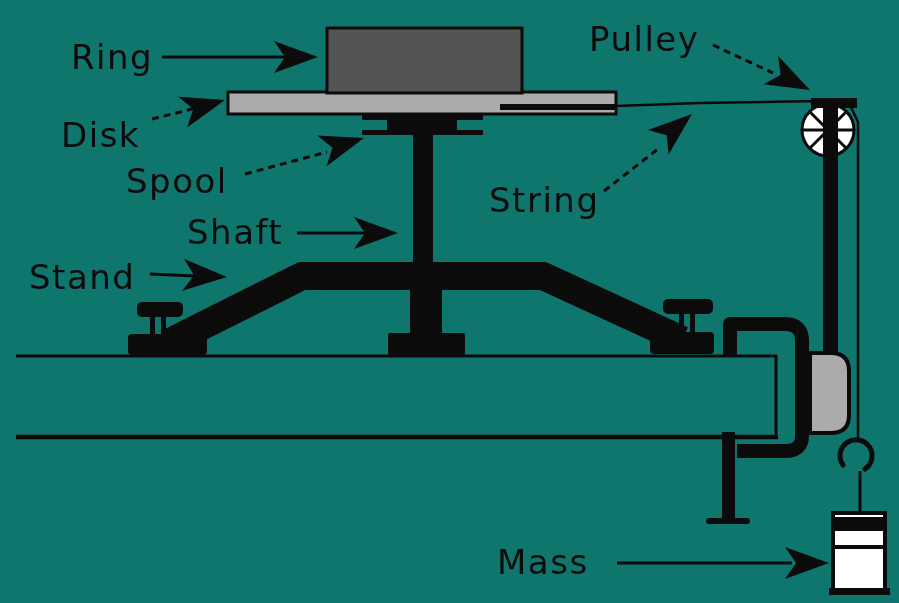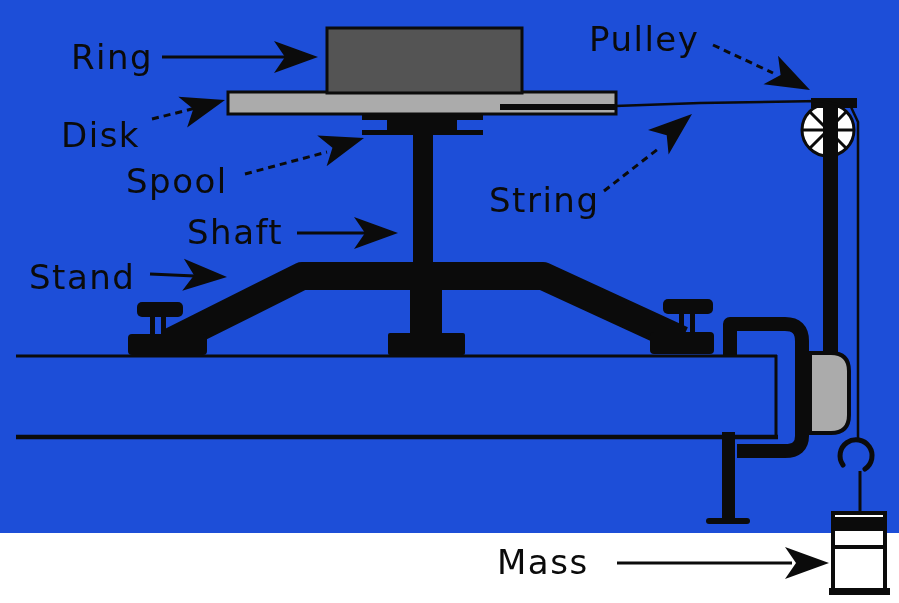--- a/index.html
+++ b/index.html
@@ -6,22 +6,22 @@
     margin: 0;
     padding: 0;
     background: #ffffff;
     width: 899px;
     height: 603px;
     overflow: hidden;
   }
   .stage {
     position: relative;
     width: 899px;
-    height: 533px;
-    background: #1d4ed8;
+    height: 603px;
+    background: #0f766e;
   }
   svg {
     display: block;
   }
   text.lbl {
     font-family: "DejaVu Sans", "Liberation Sans", sans-serif;
     font-size: 34px;
     letter-spacing: 1.5px;
     fill: #0b0b0b;
   }

